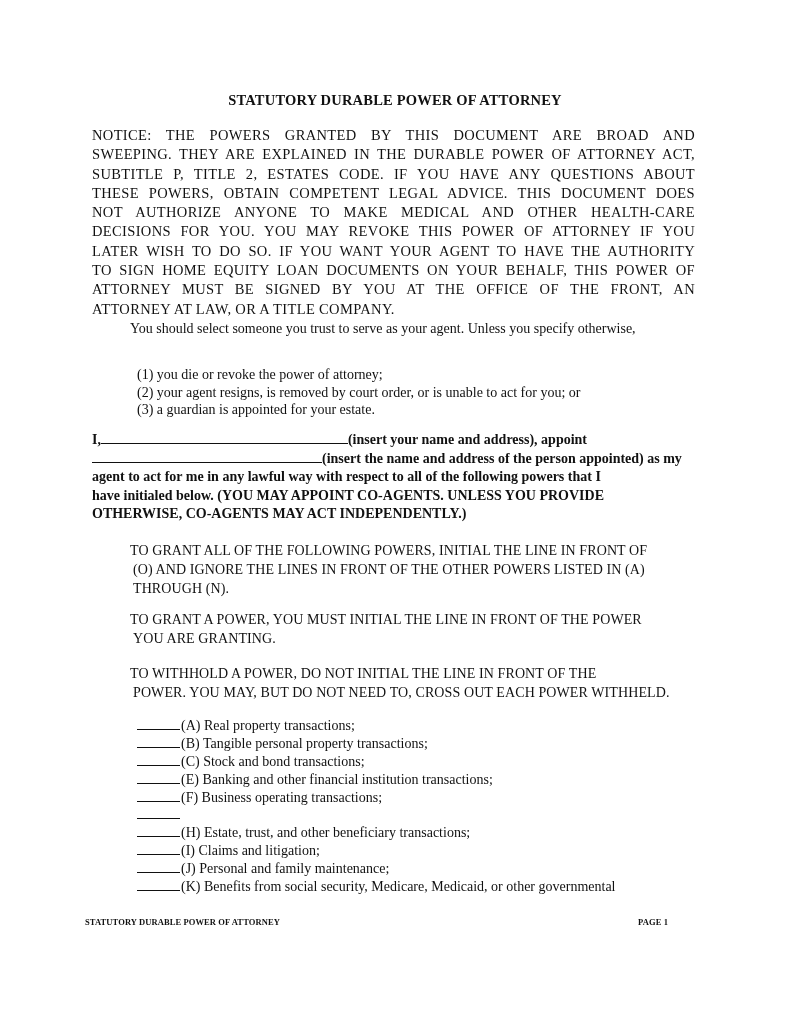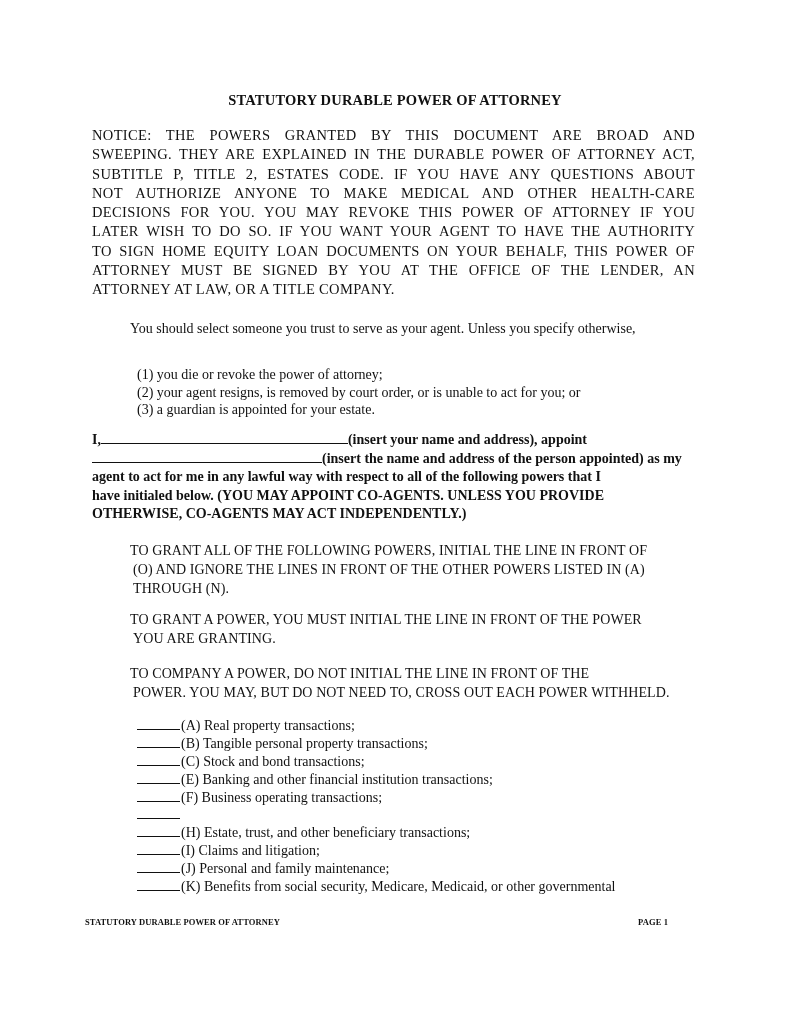--- a/index.html
+++ b/index.html
@@ -41,25 +41,26 @@
 <body>
 
 <div class="page">
 
   <div class="title">STATUTORY DURABLE POWER OF ATTORNEY</div>
 
   <div class="notice">
     <span class="line">NOTICE: THE POWERS GRANTED BY THIS DOCUMENT ARE BROAD AND</span>
     <span class="line">SWEEPING. THEY ARE EXPLAINED IN THE DURABLE POWER OF ATTORNEY ACT,</span>
     <span class="line">SUBTITLE P, TITLE 2, ESTATES CODE. IF YOU HAVE ANY QUESTIONS ABOUT</span>
+    <span class="line">THESE POWERS, OBTAIN COMPETENT LEGAL ADVICE. THIS DOCUMENT DOES</span>
     <span class="line">NOT AUTHORIZE ANYONE TO MAKE MEDICAL AND OTHER HEALTH-CARE</span>
     <span class="line">DECISIONS FOR YOU. YOU MAY REVOKE THIS POWER OF ATTORNEY IF YOU</span>
     <span class="line">LATER WISH TO DO SO. IF YOU WANT YOUR AGENT TO HAVE THE AUTHORITY</span>
     <span class="line">TO SIGN HOME EQUITY LOAN DOCUMENTS ON YOUR BEHALF, THIS POWER OF</span>
-    <span class="line">ATTORNEY MUST BE SIGNED BY YOU AT THE OFFICE OF THE LENDER, AN</span>
+    <span class="line">ATTORNEY MUST BE SIGNED BY YOU AT THE OFFICE OF THE FRONT, AN</span>
     <span class="line last">ATTORNEY AT LAW, OR A TITLE COMPANY.</span>
   </div>
 
   <div class="para intro">
     <span class="l1">You should select someone you trust to serve as your agent. Unless you specify otherwise,</span>
   </div>
 
   <div class="para conds">
     <div>(1) you die or revoke the power of attorney;</div>
     <div>(2) your agent resigns, is removed by court order, or is unable to act for you; or</div>
@@ -83,21 +84,21 @@
     <span class="ln">(O)  AND IGNORE THE LINES IN FRONT OF THE OTHER POWERS LISTED IN (A)</span>
     <span class="ln">THROUGH (N).</span>
   </div>
 
   <div class="caps" style="top:610px">
     <span class="l1">TO GRANT A POWER, YOU MUST INITIAL THE LINE IN FRONT OF THE POWER</span>
     <span class="ln">YOU ARE GRANTING.</span>
   </div>
 
   <div class="caps" style="top:664px">
-    <span class="l1">TO COMPANY A POWER, DO NOT INITIAL THE LINE IN FRONT OF THE</span>
+    <span class="l1">TO WITHHOLD A POWER, DO NOT INITIAL THE LINE IN FRONT OF THE</span>
     <span class="ln">POWER. YOU MAY, BUT DO NOT NEED TO, CROSS OUT EACH POWER WITHHELD.</span>
   </div>
 
   <div class="powers">
     <div class="item">
         <span class="init"></span>
         <span>(A) Real property transactions;</span>
       </div>
     <div class="item">
         <span class="init"></span>

